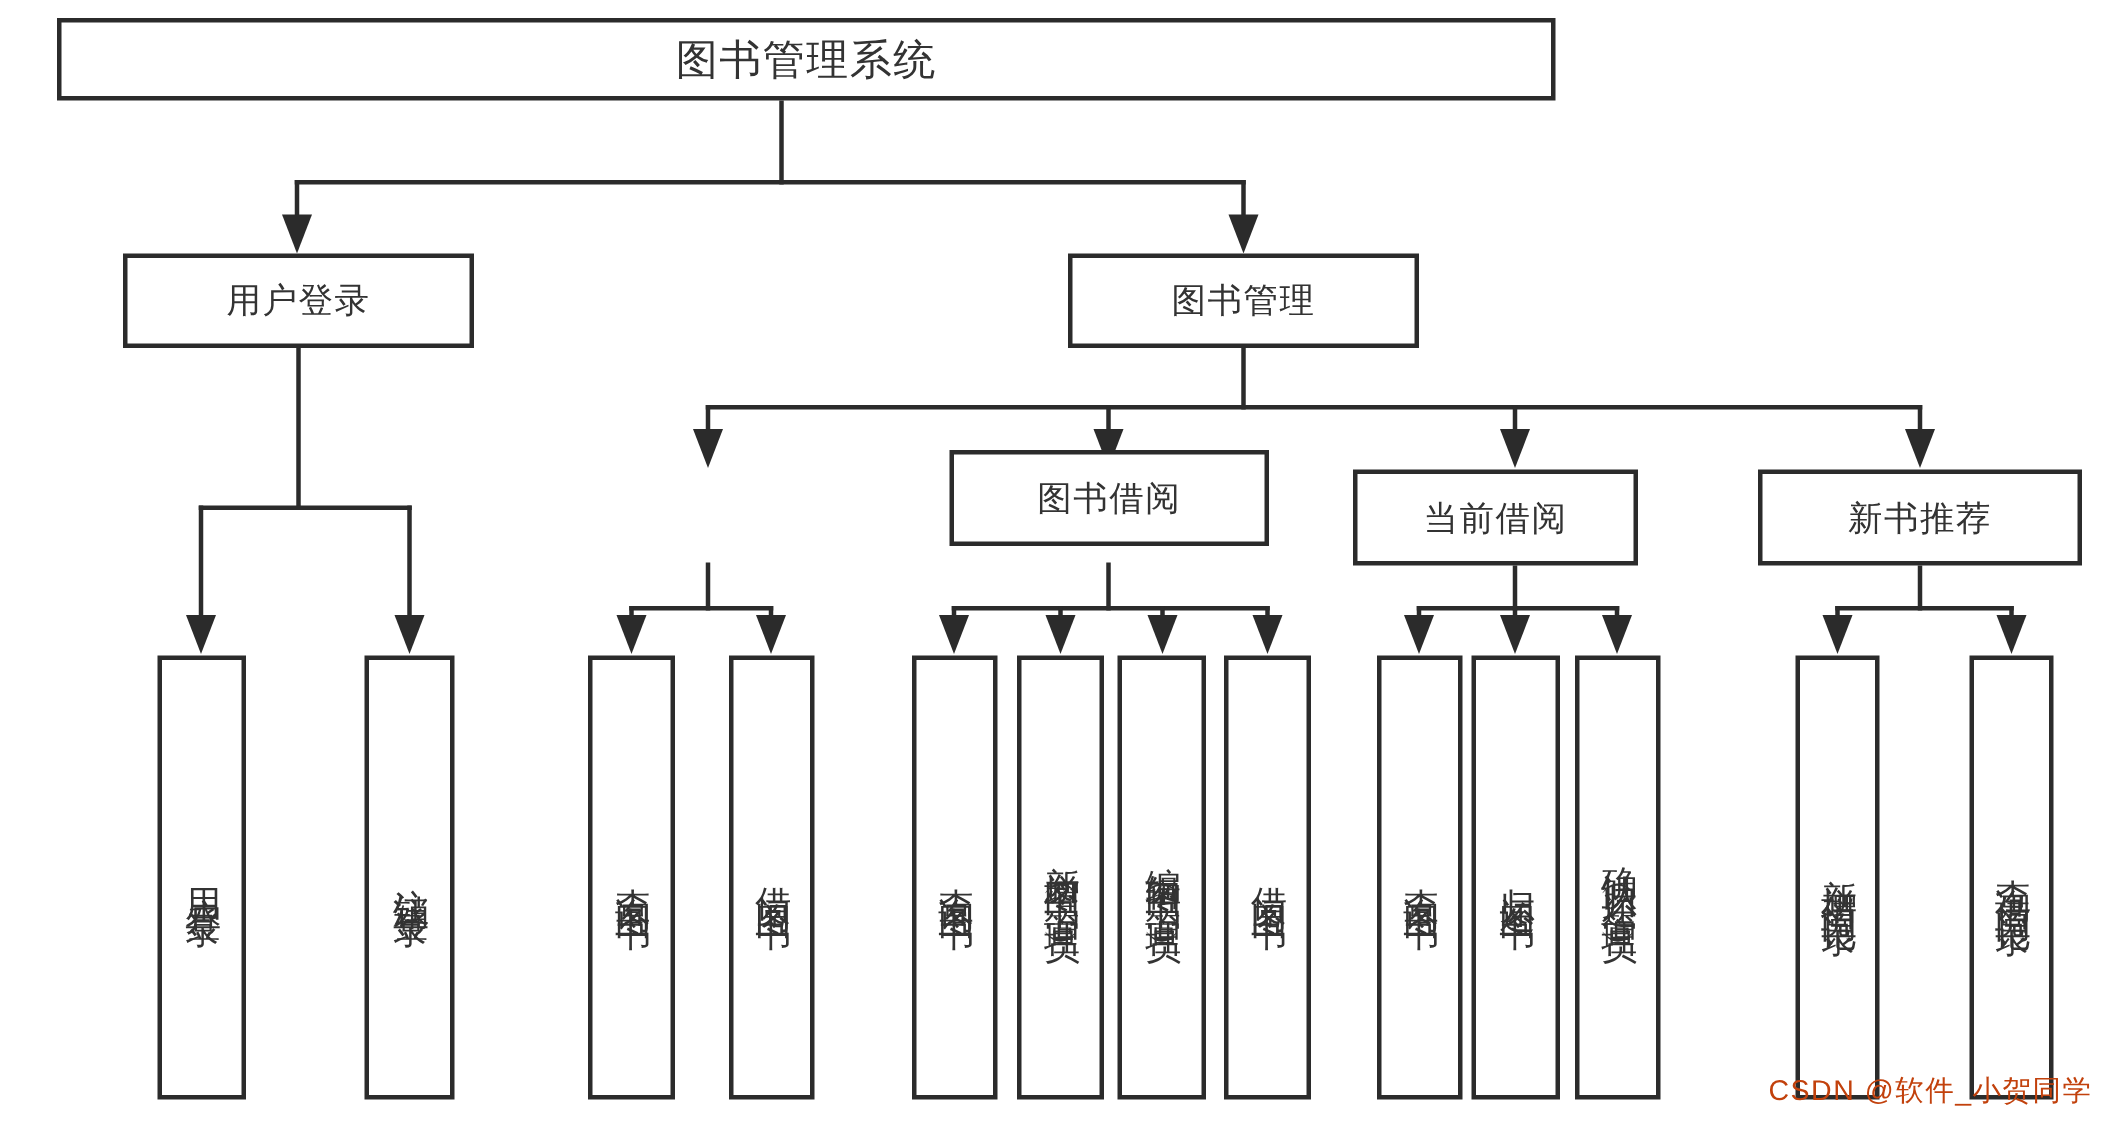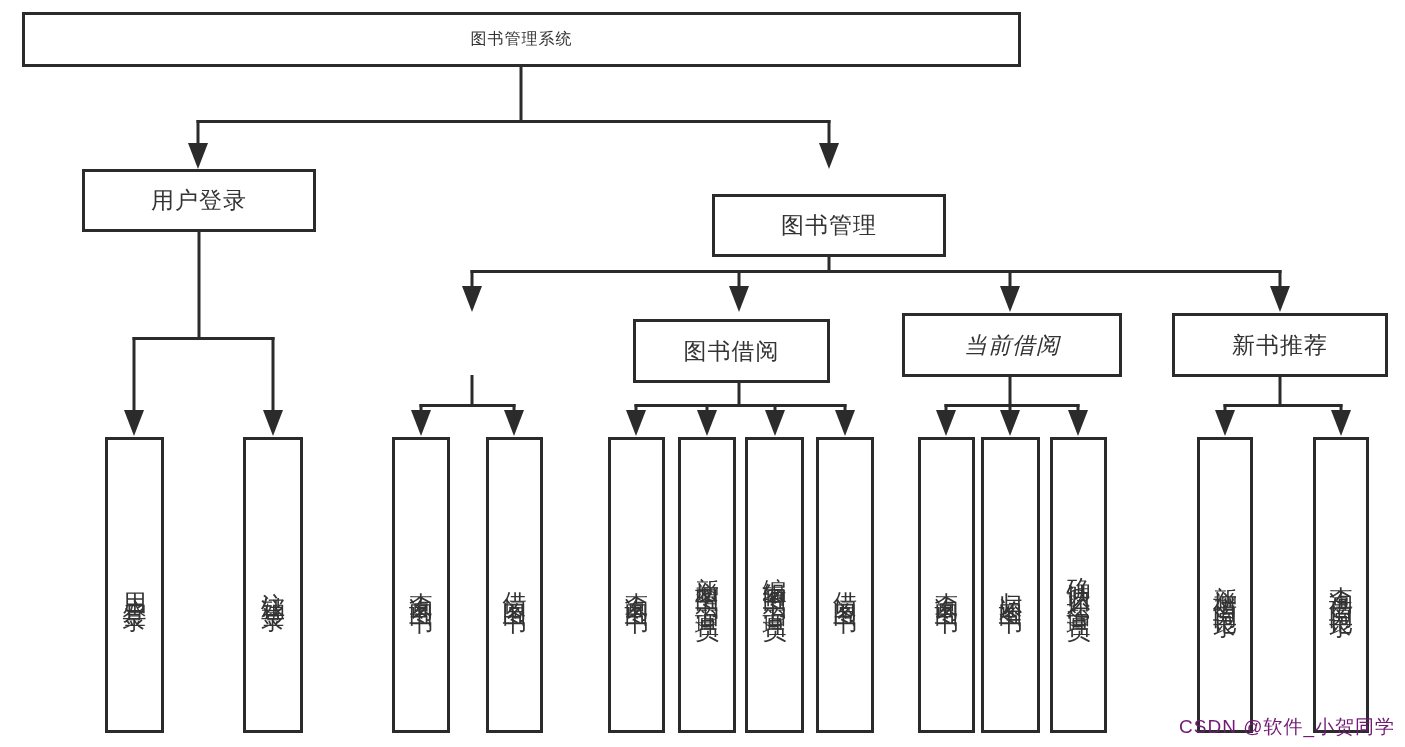--- a/index.html
+++ b/index.html
@@ -10,33 +10,33 @@
   }
   .stage { position: relative; width: 1405px; height: 747px; background: #ffffff; }
   .connectors { position: absolute; left: 0; top: 0; width: 1405px; height: 747px; }
   .node {
     position: absolute; box-sizing: border-box;
     border: 3px solid #2b2b2b; background: #ffffff;
     display: flex; align-items: center; justify-content: center;
     color: #333333;
   }
   .h-node { font-size: 23px; letter-spacing: 1px; white-space: nowrap; }
-  .root-node { font-size: 16px; }
+  .root-node { font-size: 28px; margin-left: 16px; }
   .leaf { top: 437px; height: 296px; }
   .leaf .vtext {
     writing-mode: vertical-rl;
     text-orientation: mixed;
     font-size: 24px;
     line-height: 1;
     letter-spacing: 6px;
     color: #333333;
   }
   .watermark {
     position: absolute; right: 10px; bottom: 7px;
-    font-size: 19px; color: #701a75; letter-spacing: 1px;
+    font-size: 19px; color: #c2410c; letter-spacing: 1px;
     white-space: nowrap;
   }
   line { stroke: #2b2b2b; stroke-width: 3; }
   polygon { fill: #2b2b2b; }
 </style>
 </head>
 <body>
 
 <div class="stage">
 
@@ -98,24 +98,24 @@
     <line x1="1223.5" y1="405.5" x2="1342.5" y2="405.5"></line>
     <line x1="1225" y1="404" x2="1225" y2="415"></line>
     <line x1="1341" y1="404" x2="1341" y2="415"></line>
     <polygon points="1215,410 1235,410 1225,436"></polygon>
     <polygon points="1331,410 1351,410 1341,436"></polygon>
   </svg>
 
   <div class="node h-node root-node" style="left:22px; top:12px; width:999px; height:55px;">图书管理系统</div>
 
   <div class="node h-node" style="left:82px; top:169px; width:234px; height:63px;">用户登录</div>
-  <div class="node h-node" style="left:712px; top:169px; width:234px; height:63px;margin-top:25px;">图书管理</div>
+  <div class="node h-node" style="left:712px; top:169px; width:234px; height:63px;">图书管理</div>
 
-  <div class="node h-node" style="left:633px; top:319px; width:197px; height:64px;">图书借阅</div>
-  <div class="node h-node" style="left:902px; top:313px; width:220px; height:64px;font-style:italic;">当前借阅</div>
+  <div class="node h-node" style="left:633px; top:300px; width:213px; height:64px;">图书借阅</div>
+  <div class="node h-node" style="left:902px; top:313px; width:190px; height:64px;">当前借阅</div>
   <div class="node h-node" style="left:1172px; top:313px; width:216px; height:64px;">新书推荐</div>
 
   <div class="node leaf" style="left:105px; width:59px;">
     <span class="vtext">用户登录</span>
   </div>
   <div class="node leaf" style="left:243px; width:60px;">
     <span class="vtext">注销登录</span>
   </div>
 
   <div class="node leaf" style="left:392px; width:58px;">

